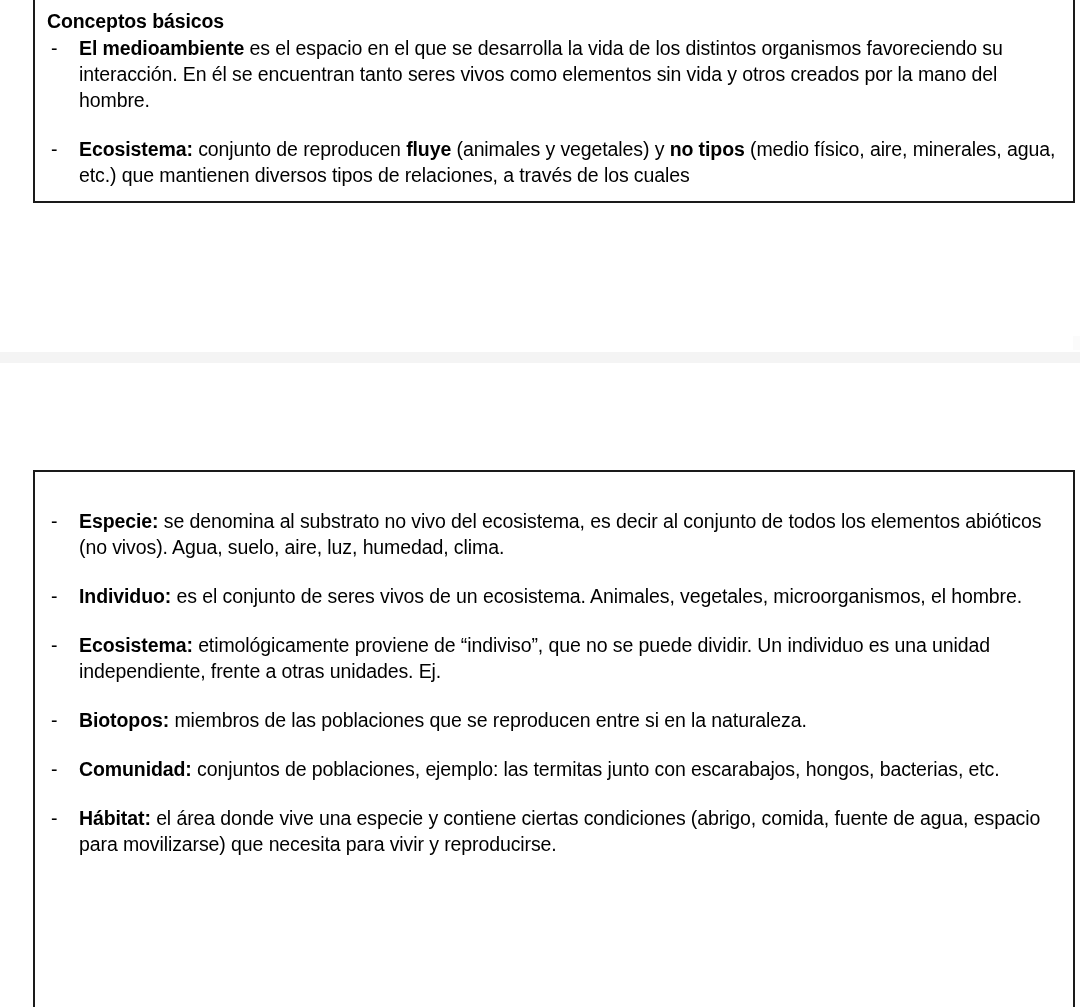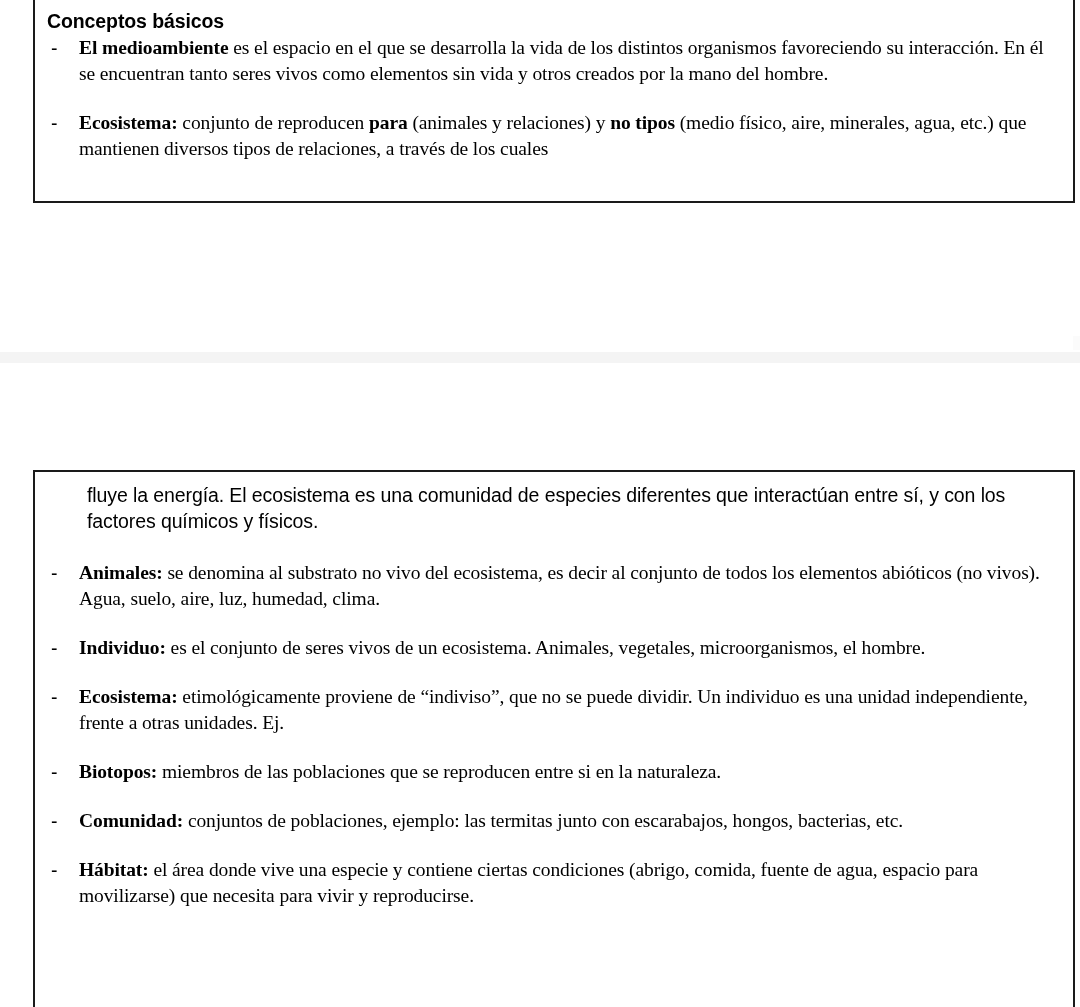--- a/index.html
+++ b/index.html
@@ -80,21 +80,20 @@
     user-select: none;
   }
 
   .bullet-body {
     flex: 1 1 auto;
     font-size: 19.5px;
     line-height: 26px;
     letter-spacing: -0.1px;
     text-align: left;
     padding-right: 2px;
-    font-family: Liberation Serif, serif;
   }
 
   .cont-row {
     padding-left: 44px;
     padding-right: 2px;
     font-size: 19.5px;
     line-height: 26px;
     letter-spacing: -0.1px;
   }
   .spacer-md { height: 23px; }
@@ -134,39 +133,38 @@
 
       <div class="bullet-row">
         <span class="bullet-mark">-</span>
         <span class="bullet-body"><b>El medioambiente</b><span> </span><span>es el espacio en el que se desarrolla la vida de los distintos organismos favoreciendo su interacción. En él se encuentran tanto seres vivos como elementos sin vida y otros creados por la mano del hombre.</span></span>
       </div>
 
       <div class="spacer-md"></div>
 
       <div class="bullet-row">
         <span class="bullet-mark">-</span>
-        <span class="bullet-body"><b>Ecosistema:</b><span> </span><span>conjunto de reproducen </span><b>para</b><span> (animales y relaciones) y </span><b>no tipos</b><span> (medio físico, aire, minerales, agua, etc.) que mantienen diversos tipos de relaciones, a través de los cuales</span></span>
+        <span class="bullet-body"><b>Ecosistema:</b><span> </span><span>conjunto de reproducen </span><b>fluye</b><span> (animales y vegetales) y </span><b>no tipos</b><span> (medio físico, aire, minerales, agua, etc.) que mantienen diversos tipos de relaciones, a través de los cuales</span></span>
       </div>
 
     </div>
   </div>
 
   <div id="page-break-band"></div>
   <div id="page-break-mark"></div>
 
   <div class="slide-box" id="slide-box-2">
     <div class="slide-inner">
 
-      <div class="cont-row">fluye la energía. El ecosistema es una comunidad de especies diferentes que interactúan entre sí, y con los factores químicos y físicos.</div>
 
       <div class="spacer-lg"></div>
 
       <div class="bullet-row">
         <span class="bullet-mark">-</span>
-        <span class="bullet-body"><b>Animales:</b> <span>se denomina al substrato no vivo del ecosistema, es decir al conjunto de todos los elementos abióticos (no vivos). Agua, suelo, aire, luz, humedad, clima.</span></span>
+        <span class="bullet-body"><b>Especie:</b> <span>se denomina al substrato no vivo del ecosistema, es decir al conjunto de todos los elementos abióticos (no vivos). Agua, suelo, aire, luz, humedad, clima.</span></span>
       </div>
 
       <div class="spacer-md"></div>
 
       <div class="bullet-row">
         <span class="bullet-mark">-</span>
         <span class="bullet-body"><b>Individuo:</b> <span>es el conjunto de seres vivos de un ecosistema. Animales, vegetales, microorganismos, el hombre.</span></span>
       </div>
 
       <div class="spacer-md"></div>

